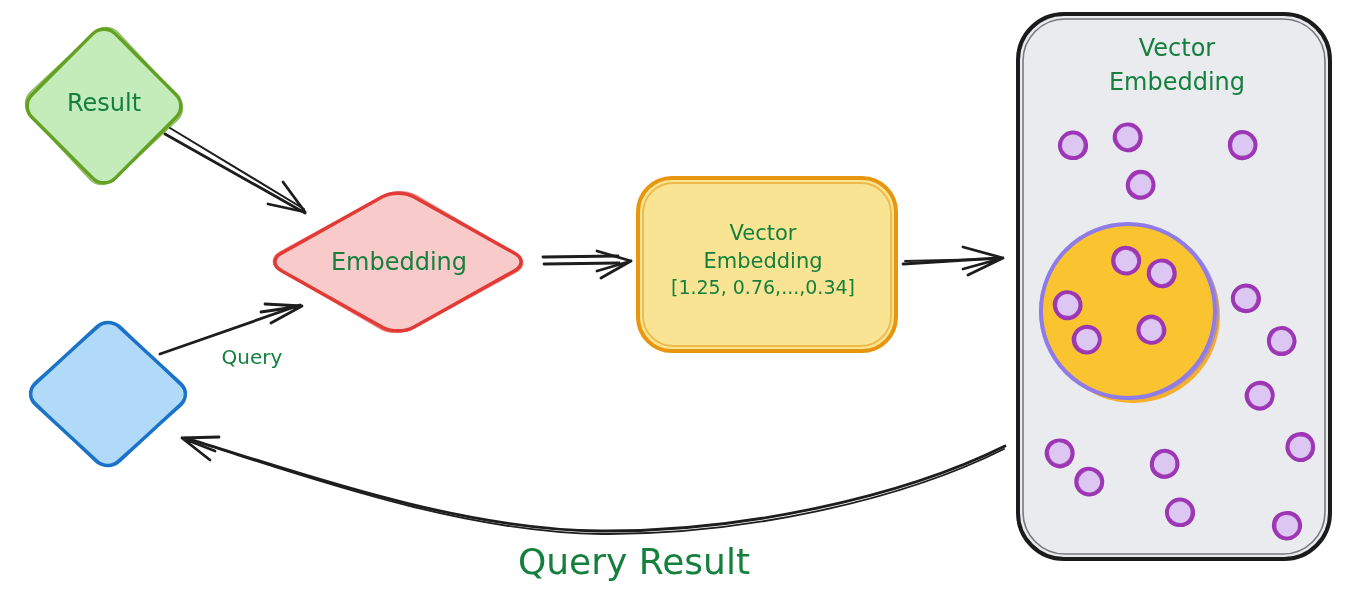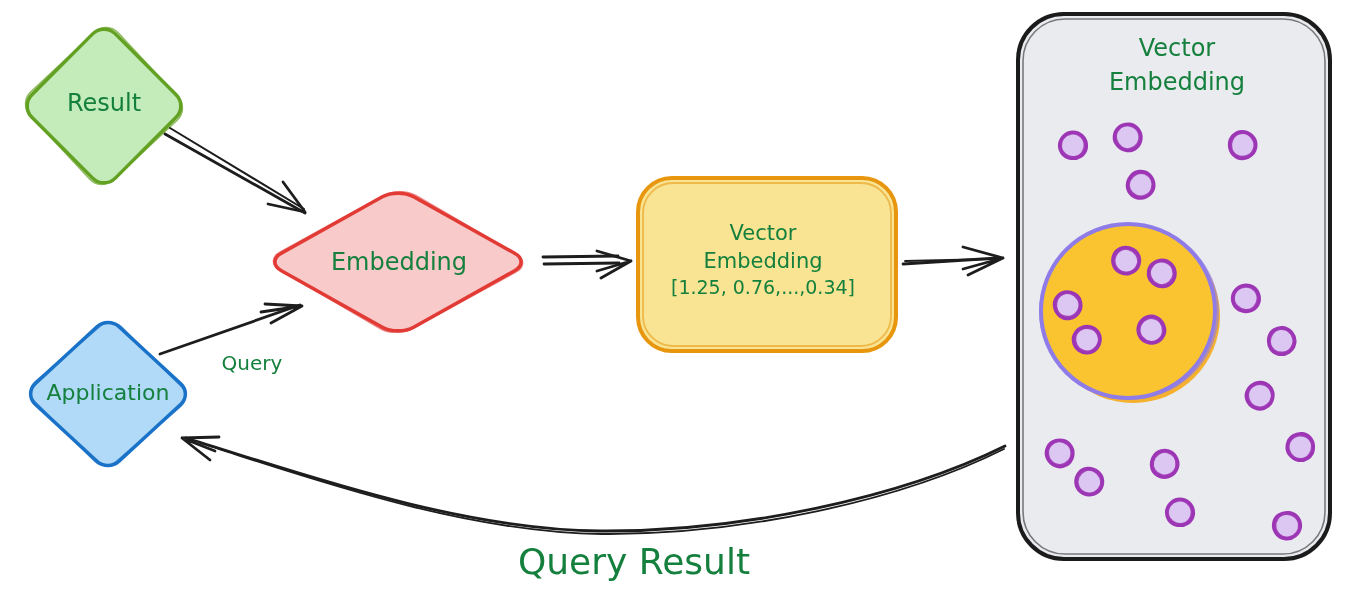--- a/index.html
+++ b/index.html
@@ -14,21 +14,21 @@
     position:absolute;transform:translate(-50%,-50%);
     text-align:center;white-space:nowrap;line-height:1.32;
     color:#15803d;user-select:none;
   }
   .lbl-content{font-size:24px;}
   .lbl-application{font-size:22px;}
   .lbl-embedding-model{font-size:24px;line-height:1.35;}
   .lbl-vector-embedding{font-size:21px;}
   .lbl-vector-embedding .vals{font-size:19px;}
   .lbl-db-title{font-size:24px;line-height:1.42;}
-  .lbl-query{font-size:20px;margin-top:6px;}
+  .lbl-query{font-size:20px;}
   .lbl-query-result{font-size:36px;}
   .line{display:block;}
 </style>
 </head>
 <body>
 
 <div id="stage">
   <svg width="1358" height="599" viewBox="0 0 1358 599">
     <defs>
       <g id="blob" stroke-width="3.4" stroke-linejoin="round">
@@ -115,21 +115,20 @@
       <g>
         <path d="M1005,446 C900,498 740,532 600,531 C455,530 285,468 186,438"></path>
         <path stroke-width="1.8" d="M1004,449 C900,501 742,535 602,534 C460,533 292,472 200,443"></path>
         <path d="M182,438 L219,437 M182,438 L215,451 M182,438 L210,460"></path>
       </g>
     </g>
   </svg>
 
   <div class="lbl lbl-content" style="left:104px;top:104px;">Result</div>
 
-  <div class="lbl lbl-application" style="left:108px;top:393px;">Application</div>
 
   <div class="lbl lbl-embedding-model" style="left:399px;top:262px;">
     <span class="line">Embedding</span>
   </div>
 
   <div class="lbl lbl-vector-embedding" style="left:763px;top:260px;">
     <span class="line">Vector</span>
     <span class="line">Embedding</span>
     <span class="line vals">[1.25, 0.76,...,0.34]</span>
   </div>

